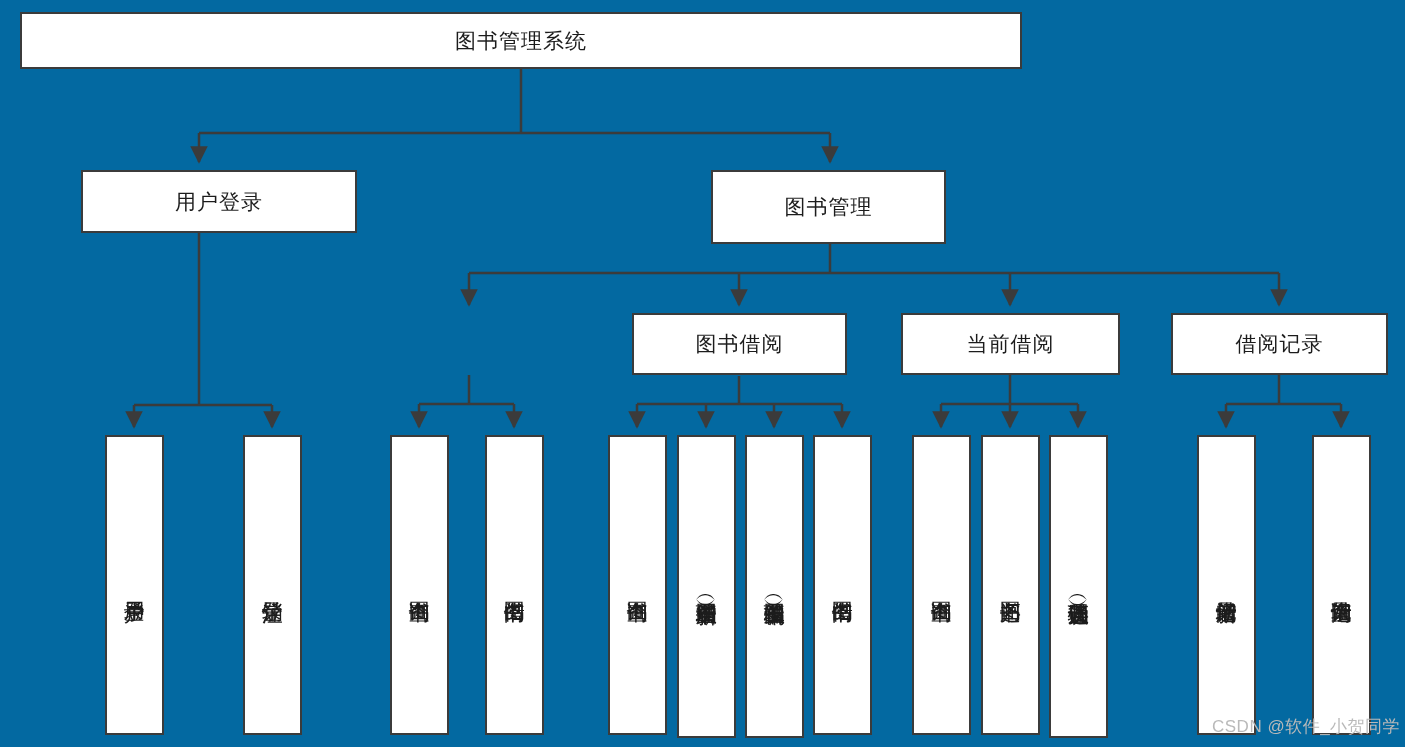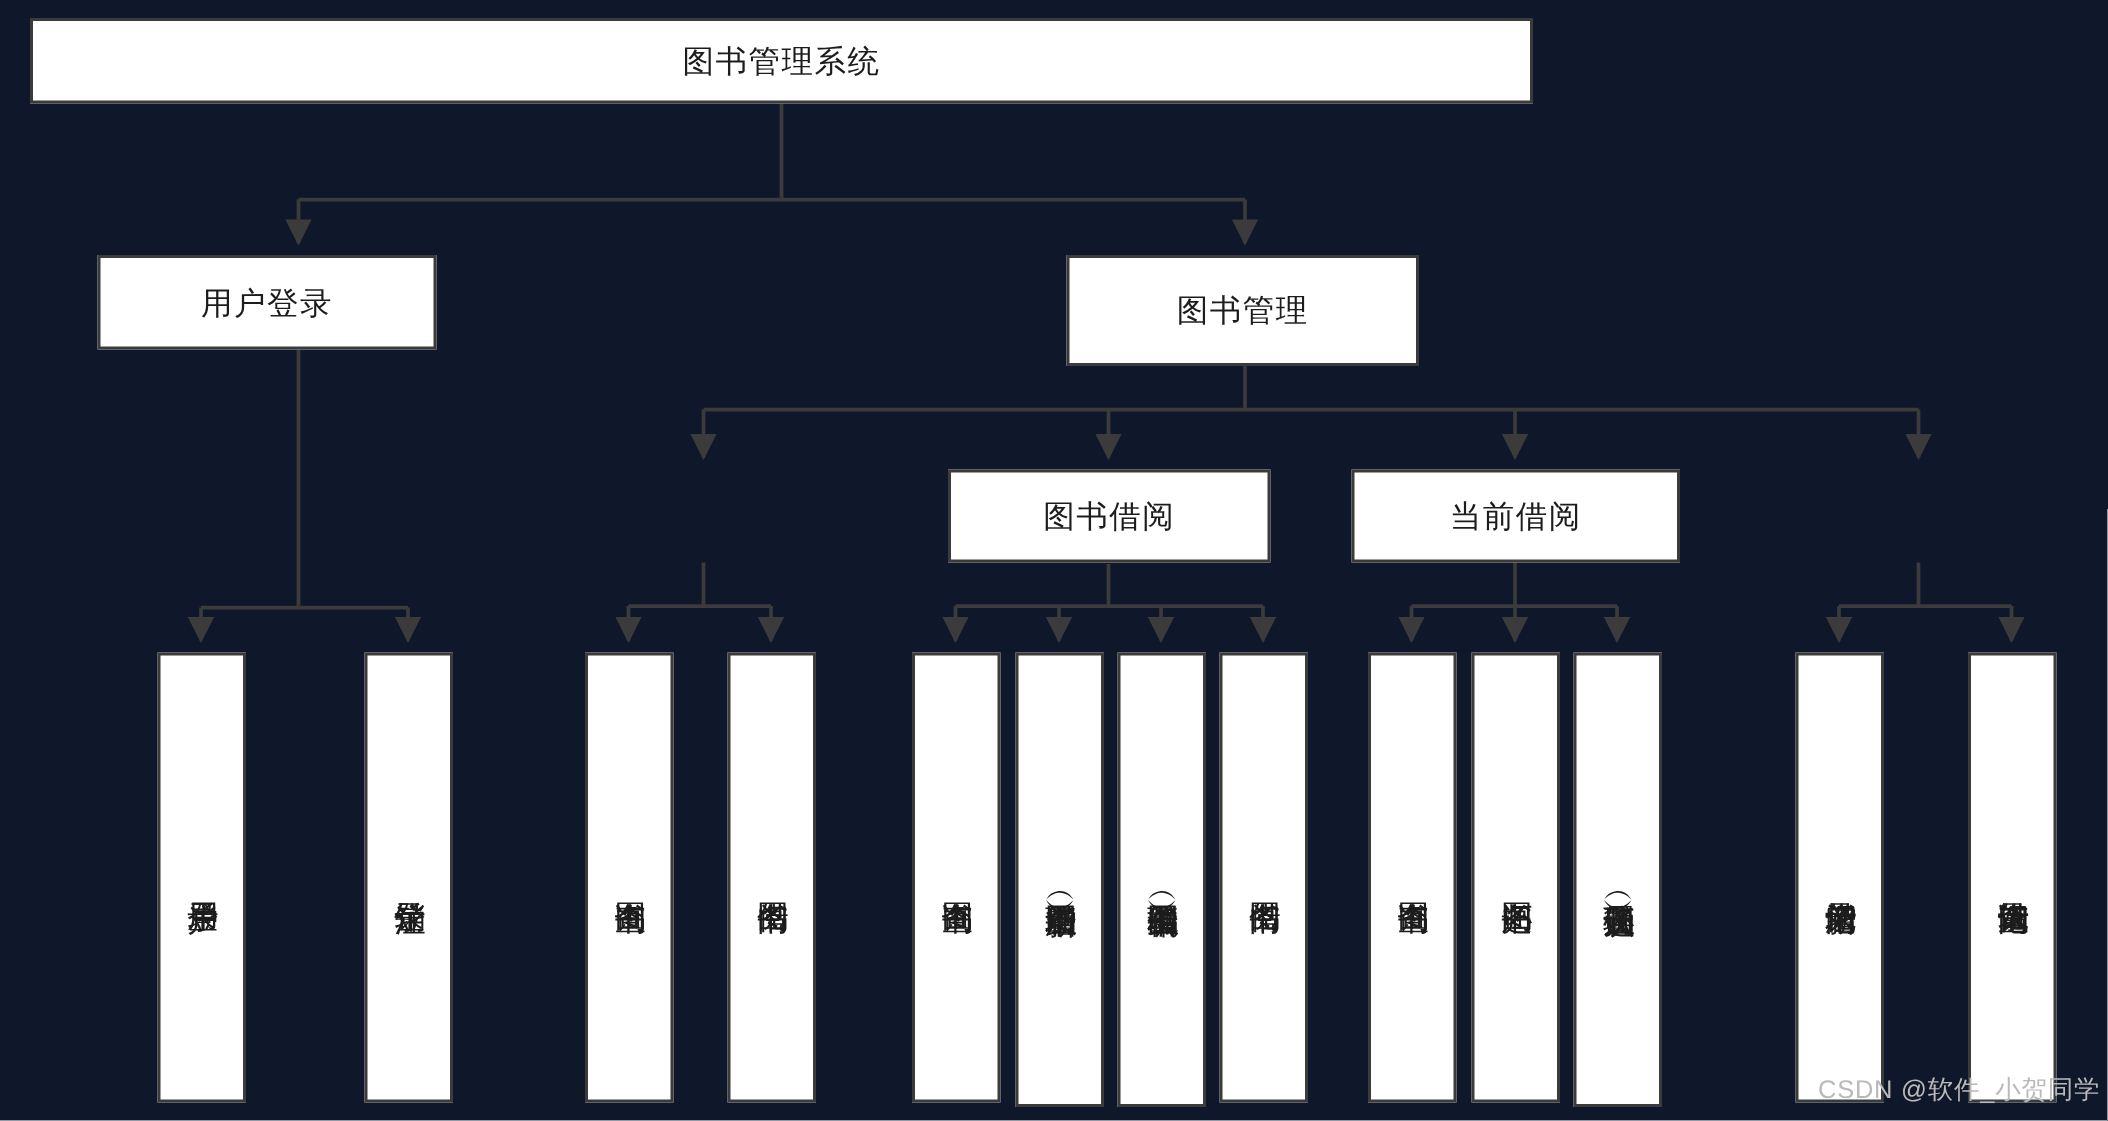--- a/index.html
+++ b/index.html
@@ -7,21 +7,21 @@
     padding: 0;
     background: #ffffff;
   }
   body {
     font-family: "Liberation Sans", "DejaVu Sans", sans-serif;
   }
   #canvas {
     position: relative;
     width: 1405px;
     height: 747px;
-    background: #0f172a;
+    background: #0369a1;
     overflow: hidden;
   }
   #edges {
     position: absolute;
     left: 0;
     top: 0;
     width: 1405px;
     height: 747px;
   }
   .node {
@@ -115,32 +115,35 @@
       <path d="M 1226 404 L 1341 404"></path>
       <path d="M 1226 404 L 1226 427" marker-end="url(#arrow)"></path>
       <path d="M 1341 404 L 1341 427" marker-end="url(#arrow)"></path>
     </g>
   </svg>
 
   <div class="node horizontal" style="left: 20px; top: 12px; width: 1002px; height: 57px;">
     <span>图书管理系统</span>
   </div>
 
-  <div class="node horizontal" style="left: 65px; top: 170px; width: 226px; height: 63px;">
+  <div class="node horizontal" style="left: 81px; top: 170px; width: 276px; height: 63px;">
     <span>用户登录</span>
   </div>
   <div class="node horizontal" style="left: 711px; top: 170px; width: 235px; height: 74px;">
     <span>图书管理</span>
   </div>
 
   <div class="node horizontal" style="left: 632px; top: 313px; width: 215px; height: 62px;">
     <span>图书借阅</span>
   </div>
   <div class="node horizontal" style="left: 901px; top: 313px; width: 219px; height: 62px;">
     <span>当前借阅</span>
+  </div>
+  <div class="node horizontal" style="left: 1171px; top: 313px; width: 217px; height: 62px;">
+    <span>借阅记录</span>
   </div>
 
   <div class="node vertical" style="left: 105px; top: 435px; width: 59px; height: 300px;">
     <span>用户登录</span>
   </div>
   <div class="node vertical" style="left: 243px; top: 435px; width: 59px; height: 300px;">
     <span>注销登录</span>
   </div>
   <div class="node vertical" style="left: 390px; top: 435px; width: 59px; height: 300px;">
     <span>查询图书</span>

